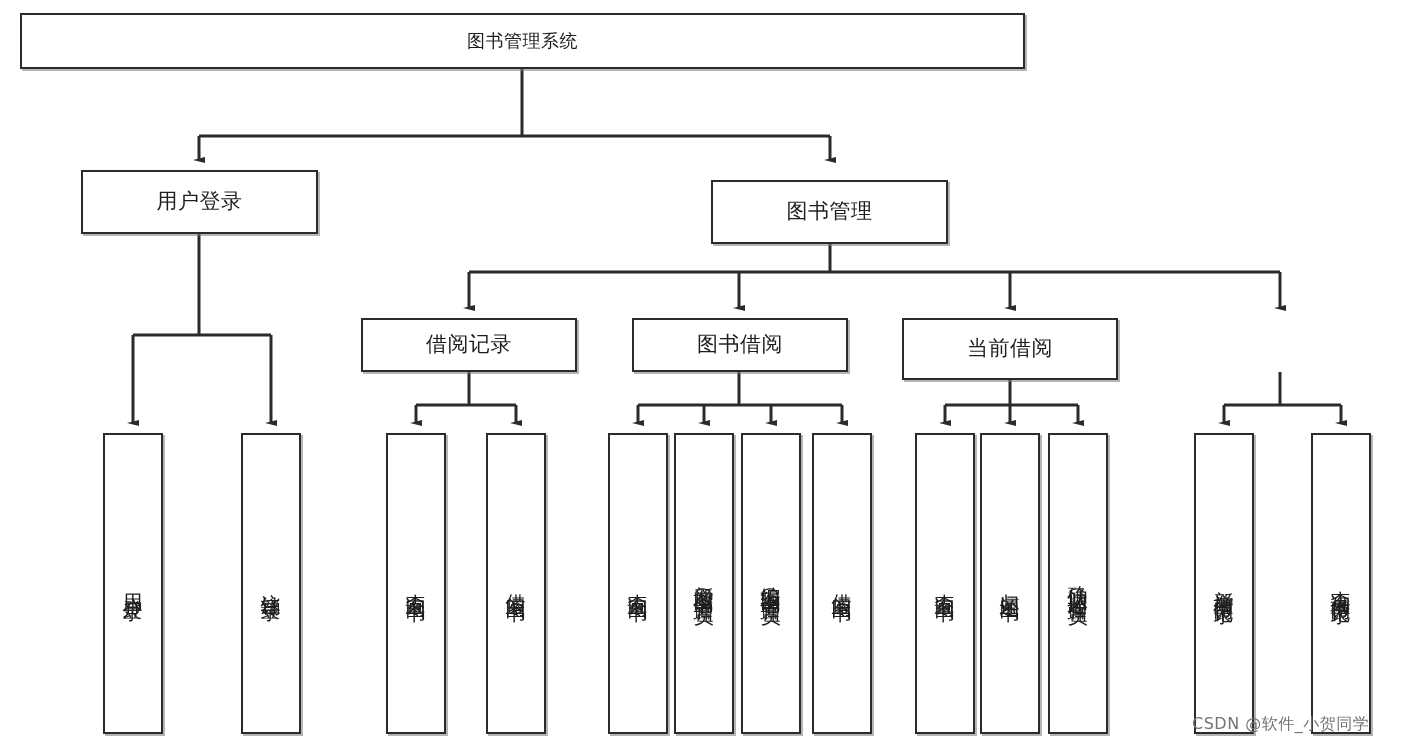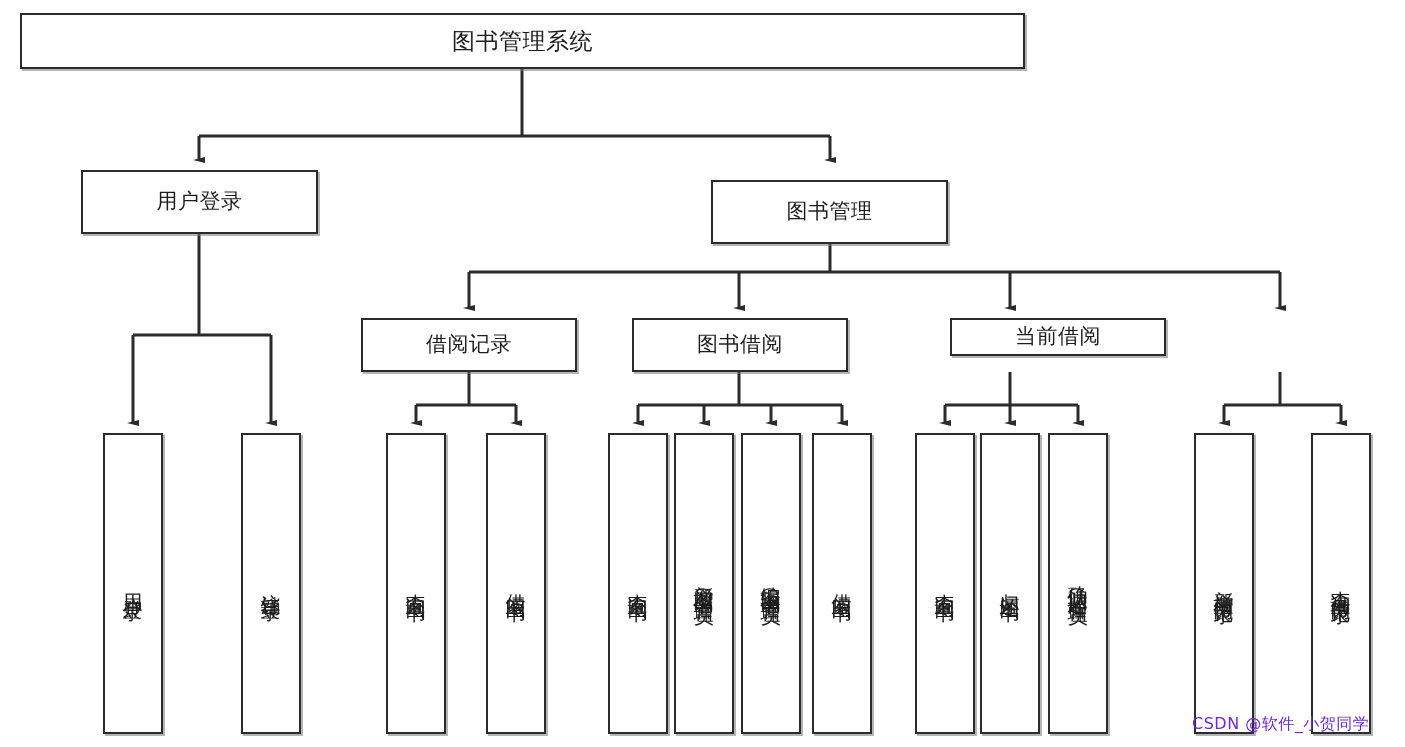--- a/index.html
+++ b/index.html
@@ -42,42 +42,42 @@
     display: block;
     text-align: center;
     line-height: 1.22;
     white-space: pre;
   }
   .node.horizontal .node-label {
     font-size: 21px;
     letter-spacing: 0.5px;
   }
   .node.root .node-label {
-    font-size: 23px;
+    font-size: 18px;
     letter-spacing: 0.5px;
   }
   .node.vertical {
     align-items: center;
     justify-content: center;
     padding: 6px 2px;
   }
   .node.vertical .node-label {
     writing-mode: vertical-rl;
     text-orientation: upright;
     font-size: 20px;
     letter-spacing: 3px;
     line-height: 1;
     max-height: 100%;
   }
   .watermark {
     position: absolute;
     left: 1192px;
     top: 714px;
     font-size: 16px;
-    color: #6d28d9;
+    color: #737373;
     letter-spacing: 0.5px;
     white-space: nowrap;
     z-index: 5;
     font-family: "DejaVu Sans", "Liberation Sans", sans-serif;
   }
 </style>
 </head>
 <body>
 
 <div id="diagram-root">
@@ -142,21 +142,21 @@
   <div class="node horizontal" style="left:711px; top:180px; width:237px; height:64px;">
     <span class="node-label">图书管理</span>
   </div>
 
   <div class="node horizontal" style="left:361px; top:318px; width:216px; height:54px;">
     <span class="node-label">借阅记录</span>
   </div>
   <div class="node horizontal" style="left:632px; top:318px; width:216px; height:54px;">
     <span class="node-label">图书借阅</span>
   </div>
-  <div class="node horizontal" style="left:902px; top:318px; width:216px; height:38px;margin-left:48px;">
+  <div class="node horizontal" style="left:902px; top:318px; width:216px; height:62px;">
     <span class="node-label">当前借阅</span>
   </div>
 
   <div class="node vertical" style="left:103px; top:433px; width:60px; height:301px;">
     <span class="node-label">用户登录</span>
   </div>
   <div class="node vertical" style="left:241px; top:433px; width:60px; height:301px;">
     <span class="node-label">注销登录</span>
   </div>
 

